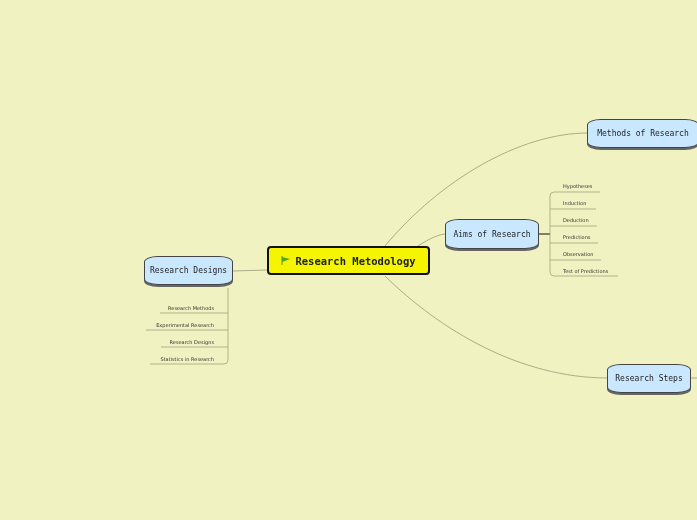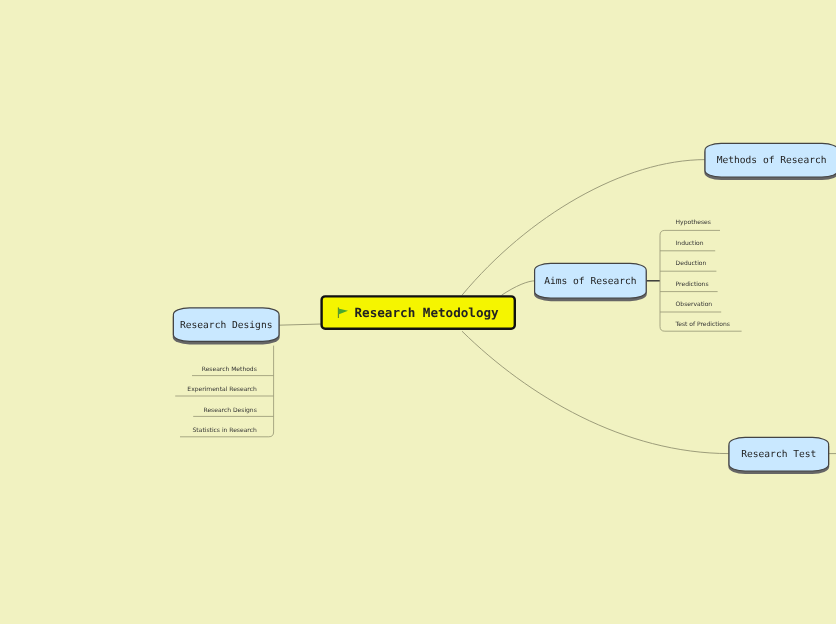--- a/index.html
+++ b/index.html
@@ -51,21 +51,21 @@
 <div class="node topic" style="left:587px;top:119px;width:112px;height:29px;">
     <span>Methods of Research</span>
   </div>
 <div class="node topic" style="left:445px;top:219px;width:94px;height:30px;">
     <span>Aims of Research</span>
   </div>
 <div class="node topic" style="left:144px;top:256px;width:89px;height:29px;">
     <span>Research Designs</span>
   </div>
 <div class="node topic" style="left:607px;top:364px;width:84px;height:29px;">
-    <span>Research Test</span>
+    <span>Research Steps</span>
   </div>
 
 <span class="sub" style="left:563px;top:183px;">Hypotheses</span>
 <span class="sub" style="left:563px;top:200px;">Induction</span>
 <span class="sub" style="left:563px;top:217px;">Deduction</span>
 <span class="sub" style="left:563px;top:234px;">Predictions</span>
 <span class="sub" style="left:563px;top:251px;">Observation</span>
 <span class="sub" style="left:563px;top:268px;">Test of Predictions</span>
 
 <span class="sub" style="right:483px;top:305px;">Research Methods</span>

